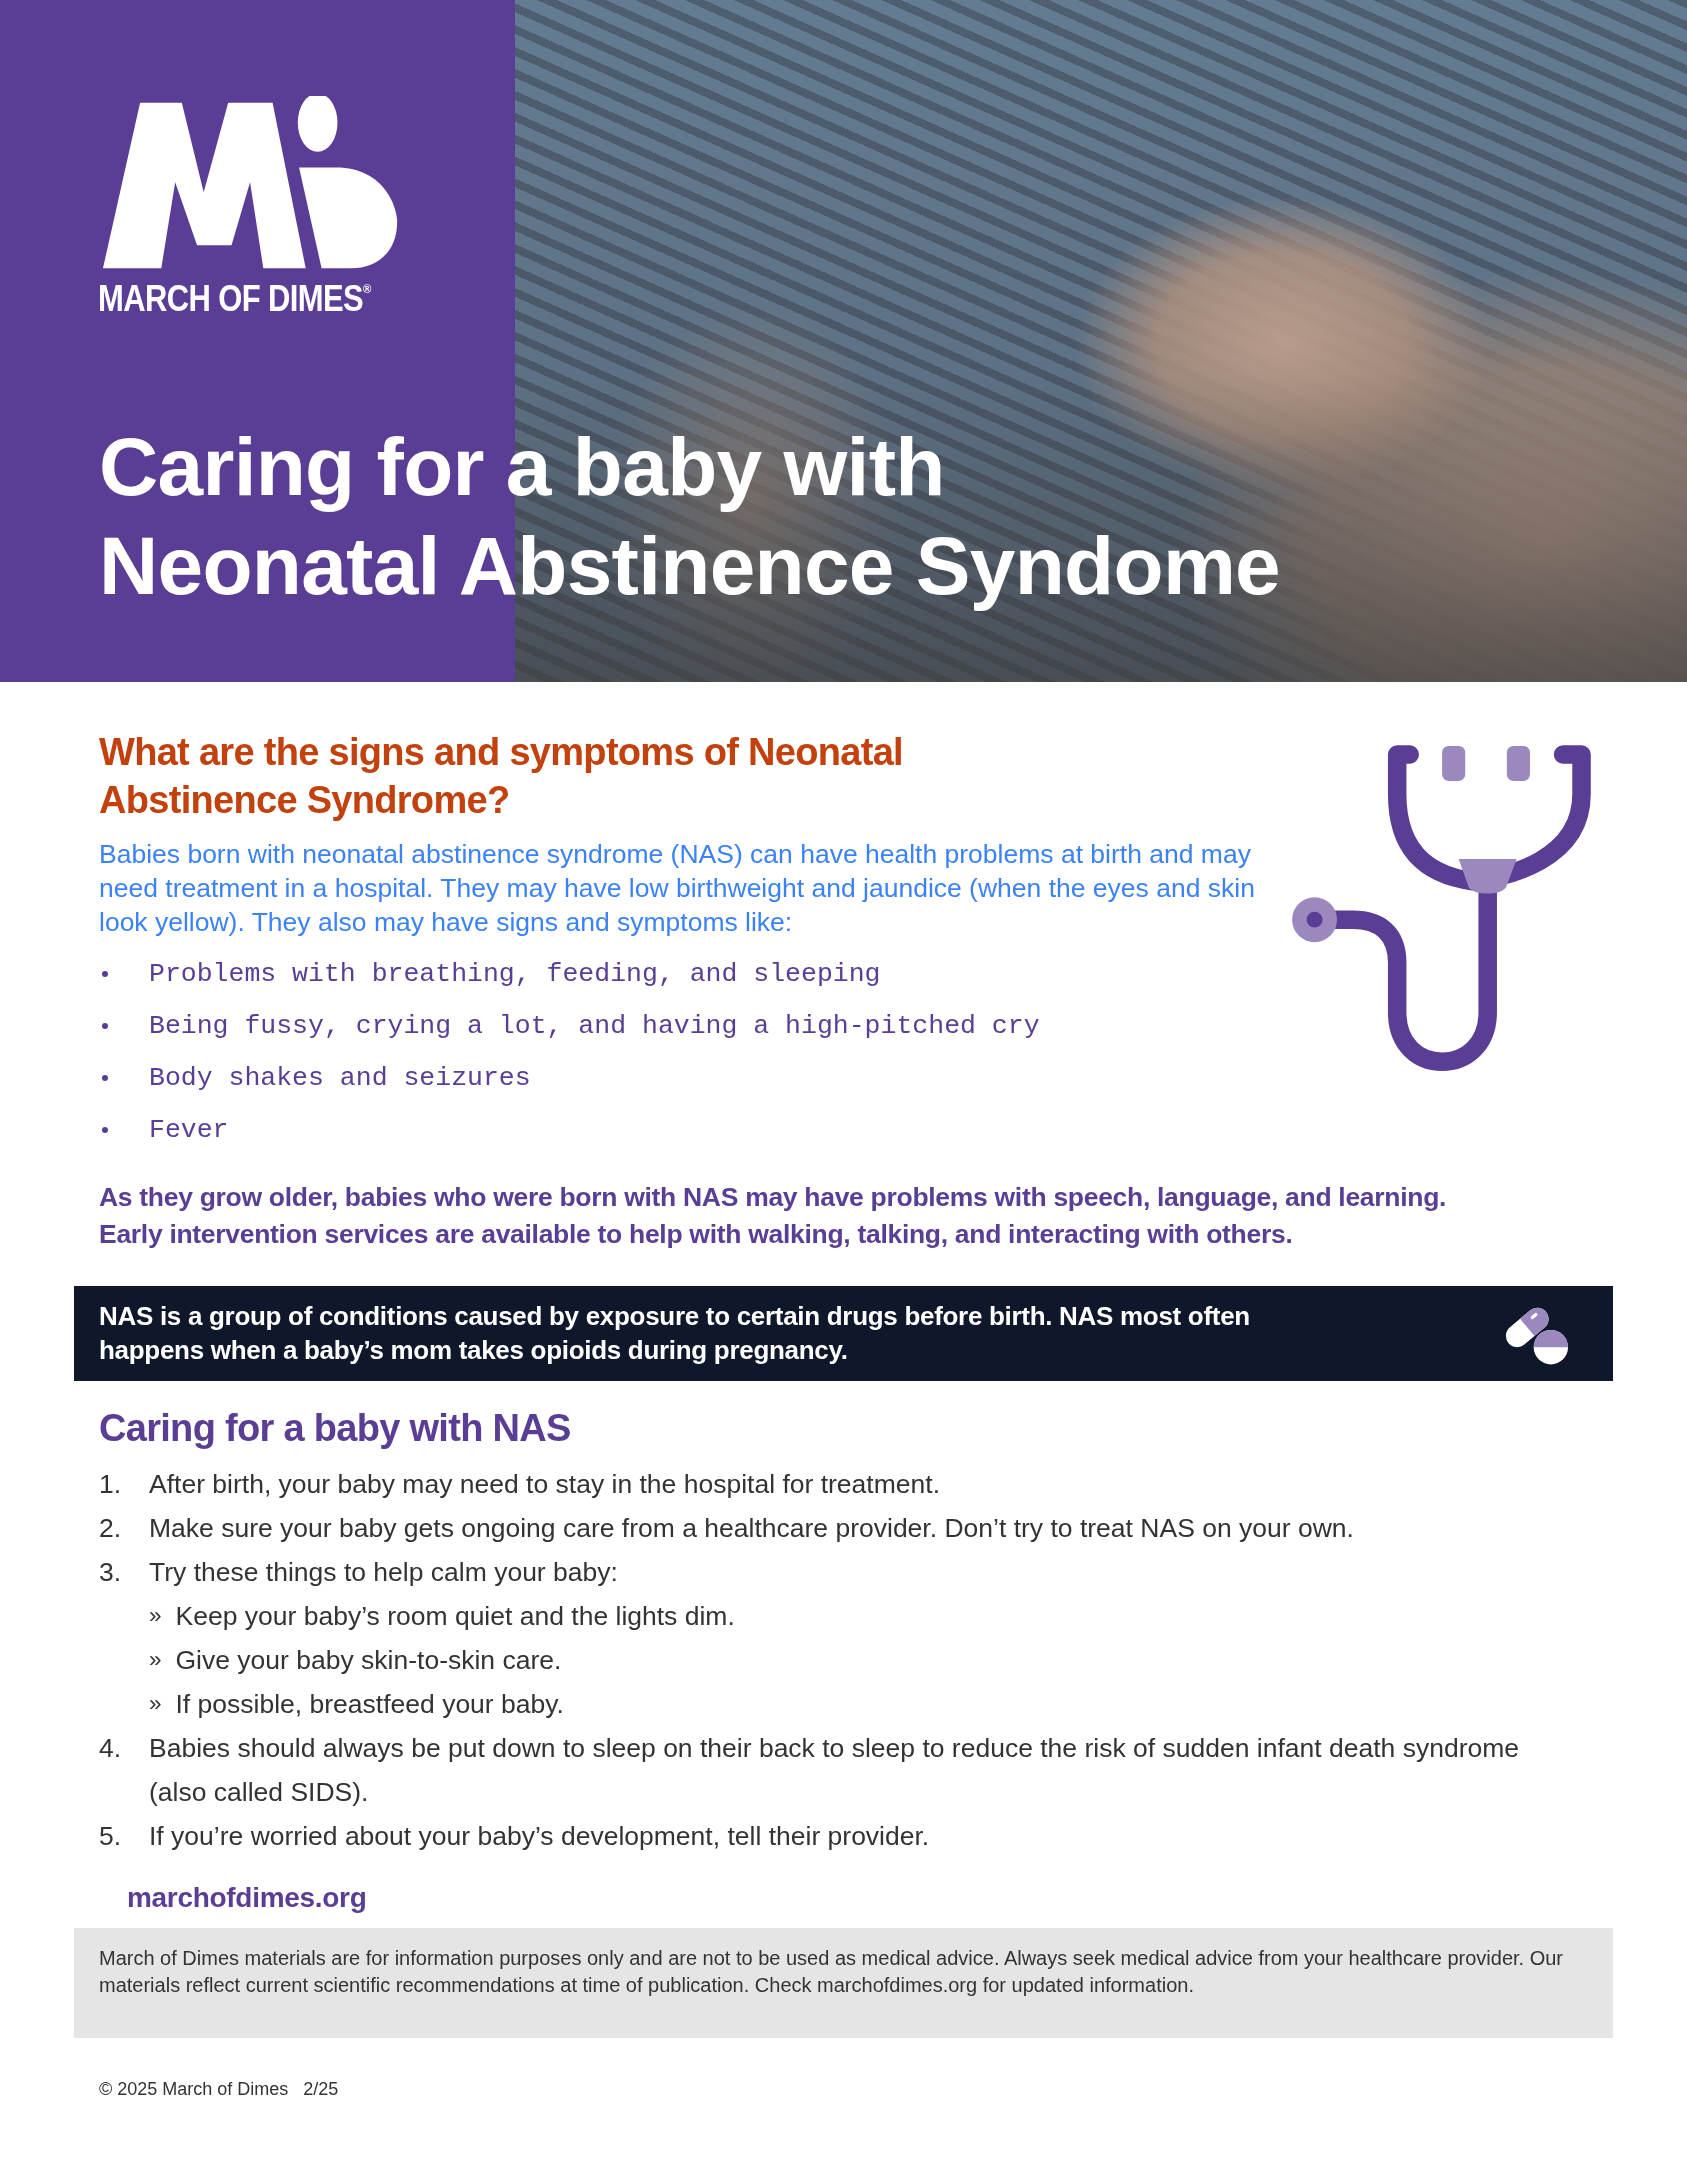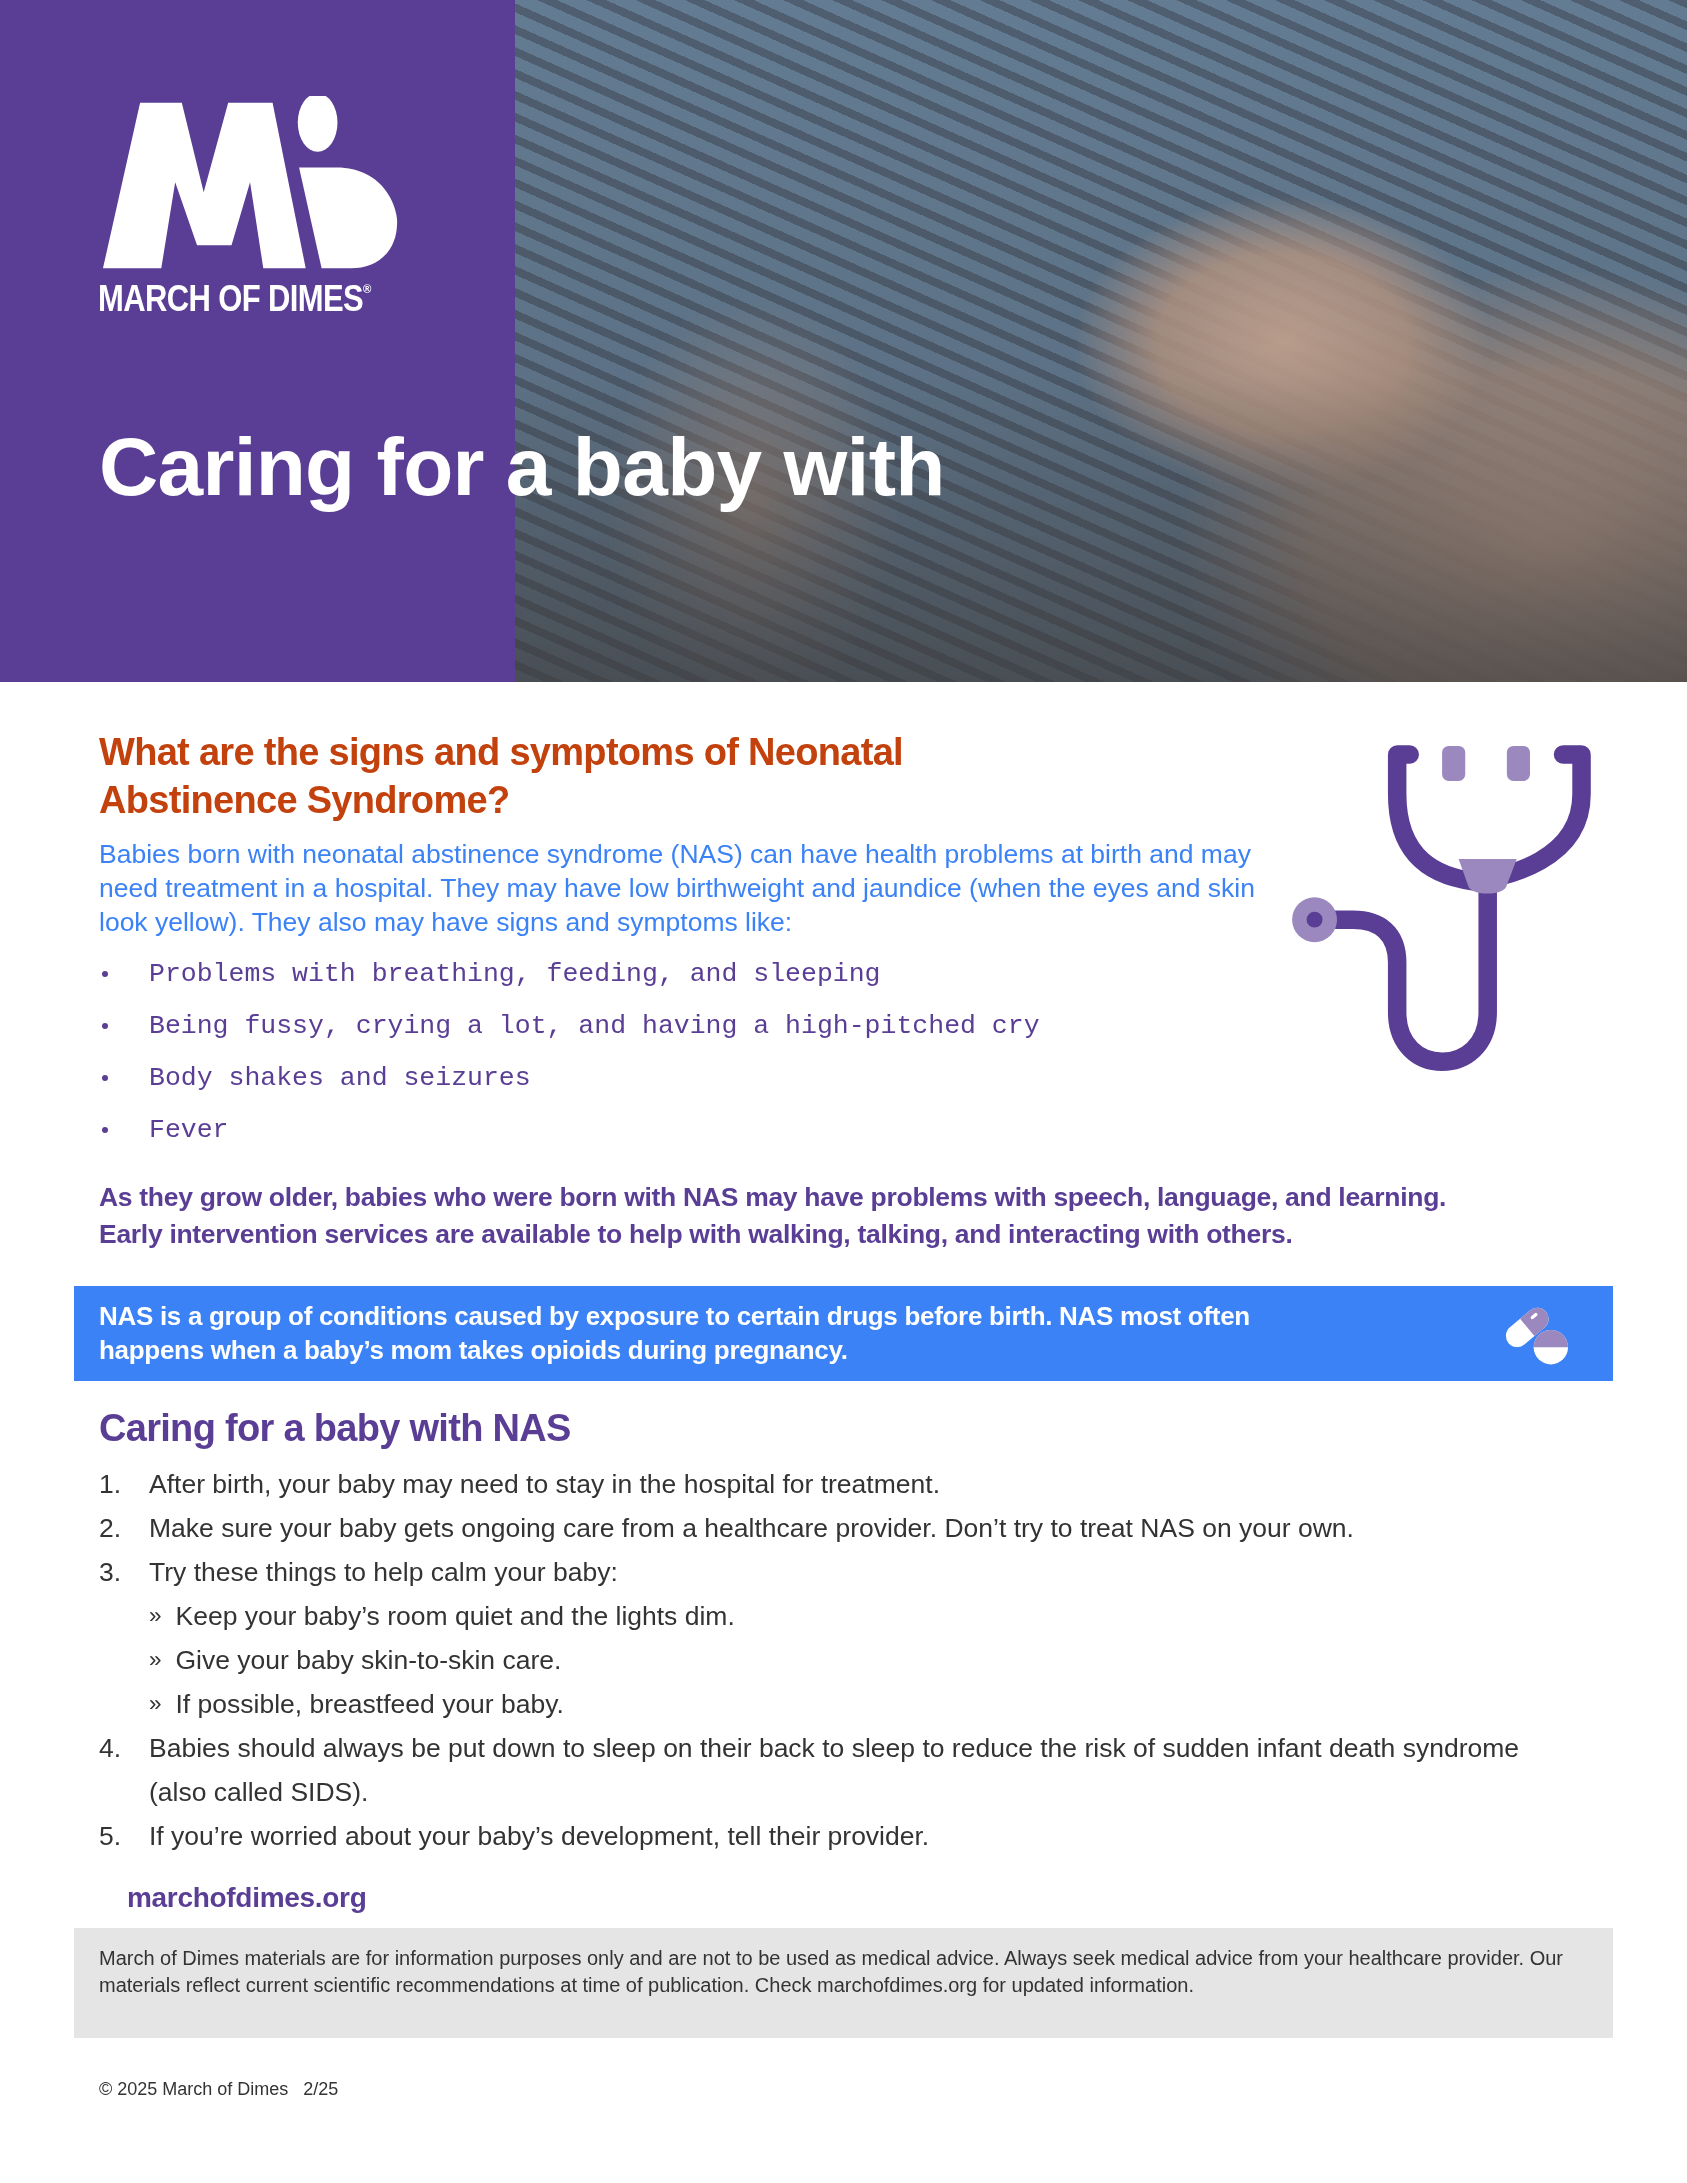--- a/index.html
+++ b/index.html
@@ -31,21 +31,21 @@
   .s1-body { position: absolute; left: 99px; top: 837px; width: 1164px; color: #3b82f6; font-size: 26.5px; line-height: 34px; }
   .bullets { position: absolute; left: 99px; top: 954px; list-style: none; font-family: Liberation Mono, monospace; }
   .bullets li { position: relative; height: 52px; color: #5a3e95; font-size: 26.5px; line-height: 40px; padding-left: 50px; white-space: nowrap; }
   .bullets .dot { position: absolute; left: 2.6px; top: 17px; width: 6px; height: 6px; border-radius: 50%; background: #5a3e95; }
 
   .stethoscope { position: absolute; left: 1267px; top: 728px; width: 337px; height: 347px; }
 
   .s1-emph { position: absolute; left: 99px; top: 1179px; width: 1522px; color: #5a3e95; font-weight: 700; font-size: 26.5px; line-height: 37px; letter-spacing: -0.3px; }
 
   
-  .callout { position: absolute; left: 74px; top: 1286px; width: 1539px; height: 95px; background: #3b82f6; }
+  .callout { position: absolute; left: 74px; top: 1286px; width: 1539px; height: 95px; background: #0f172a; }
   .callout-text { position: absolute; left: 25px; top: 13.2px; width: 1356px; color: #ffffff; font-weight: 700; font-size: 26px; line-height: 34px; letter-spacing: -0.3px; }
   .pills-icon { position: absolute; left: 1424px; top: 13.2px; width: 74px; height: 70px; }
 
   
   .s2-heading { position: absolute; left: 99px; top: 1404px; color: #5a3e95; font-weight: 700; font-size: 38px; line-height: 48px; letter-spacing: -0.7px; }
   .steps { position: absolute; left: 99px; top: 1462px; width: 1482px; list-style: none; }
   .steps li { position: relative; color: #333333; font-size: 26.5px; line-height: 44px; padding-left: 50px; }
   .steps .num { position: absolute; left: 0; top: 0; }
   .substeps { list-style: none; }
   .substeps li { padding-left: 26.5px; }
@@ -70,20 +70,21 @@
     <polygon points="6,260 62,10 125,10 158,145 195,10 262,10 312,260 248,260 228,130 200,225 148,225 115,130 94,260" fill="#ffffff"></polygon>
 
     <ellipse cx="330" cy="40" rx="30" ry="44" fill="#ffffff"></ellipse>
 
     <path d="M302,108 L358,108 C432,108 450,170 450,190 C450,235 420,260 380,260 L336,260 Z" fill="#ffffff"></path>
   </svg>
   <div class="logo-wordmark"><span>MARCH OF DIMES</span><sup>®</sup></div>
 
   <h1 class="hero-title">
     <span style="display:block">Caring for a baby with</span>
+    <span style="display:block">Neonatal Abstinence Syndome</span>
   </h1>
 </header>
 
 <section>
   <h2 class="s1-heading">
     <span style="display:block">What are the signs and symptoms of Neonatal</span>
     <span style="display:block">Abstinence Syndrome?</span>
   </h2>
   <p class="s1-body">Babies born with neonatal abstinence syndrome (NAS) can have health problems at birth and may need treatment in a hospital. They may have low birthweight and jaundice (when the eyes and skin look yellow). They also may have signs and symptoms like:</p>
 

